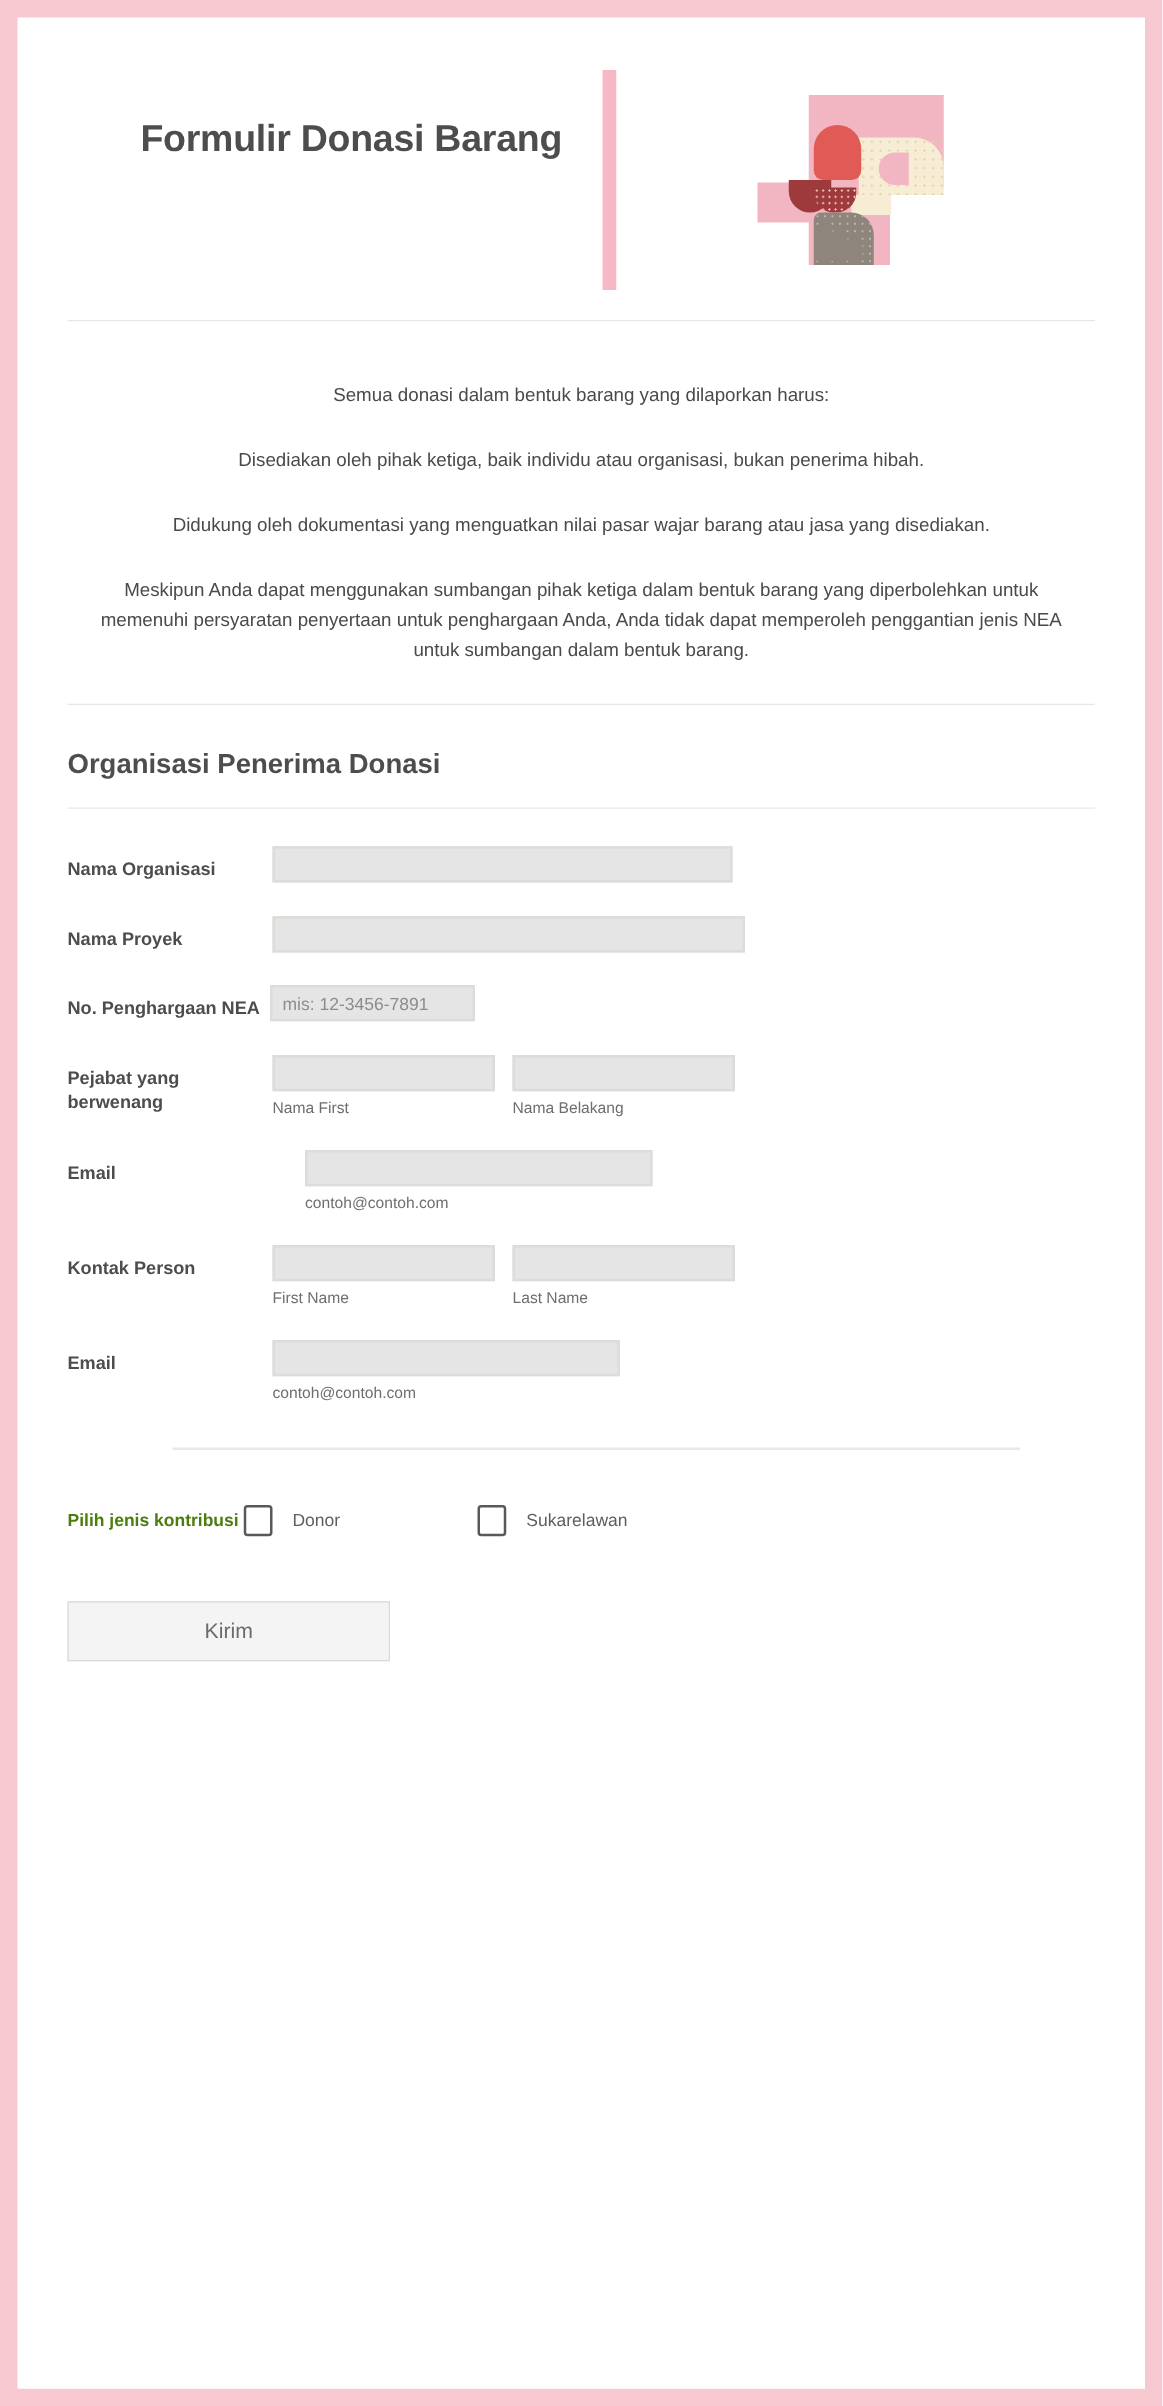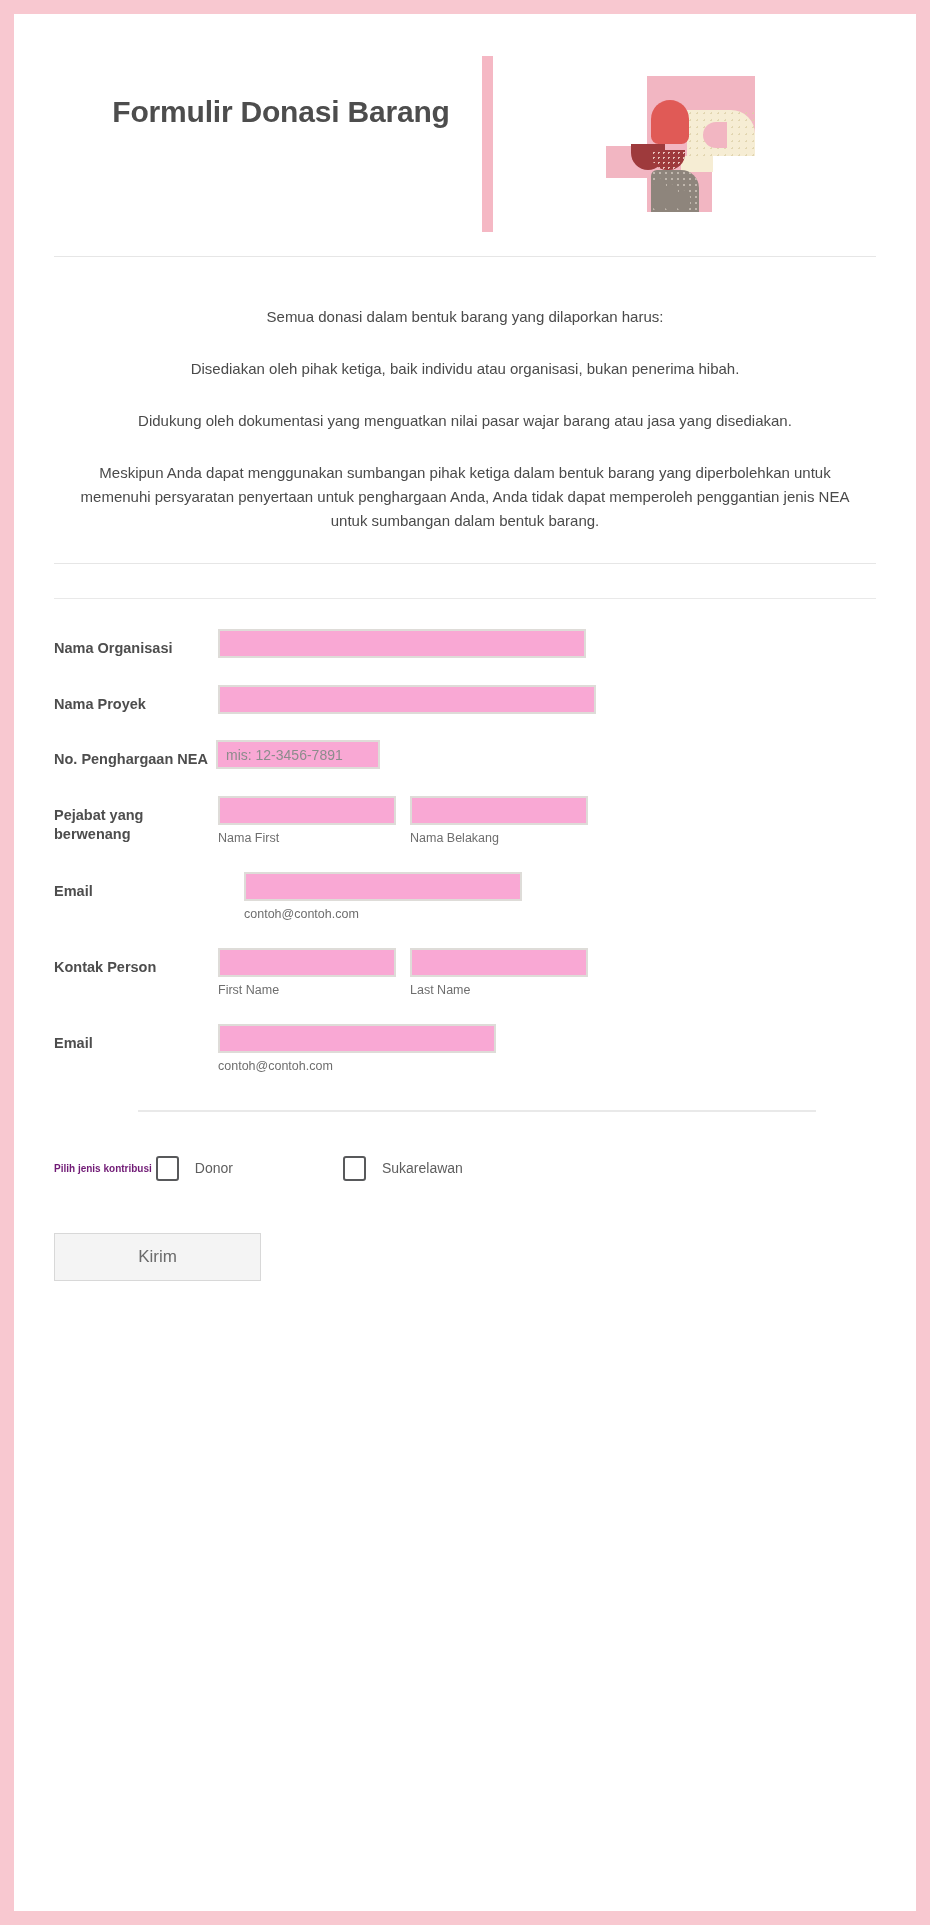--- a/index.html
+++ b/index.html
@@ -206,21 +206,21 @@
     color: #4d4d4d;
     line-height: 1.35;
     padding-top: 10px;
   }
   .field-controls { flex: 1; }
   .field-inline { display: flex; }
   .ctrl { display: flex; flex-direction: column; }
   .ctrl + .ctrl { margin-left: 14px; }
   .txt-input {
     border: 2px solid #dedcd8;
-    background: #f9a8d4;
+    background: #e5e5e5;
     height: 29px;
     font-size: 14px;
     color: #5a5a5a;
     font-family: "Liberation Sans", sans-serif;
     padding: 0 8px;
     outline: none;
   }
   .txt-input::placeholder { color: #8c8c8c; opacity: 1; }
   .w-org { width: 368px; }
   .w-proj { width: 378px; }
@@ -241,23 +241,23 @@
     height: 2px;
     background: #e9e9e9;
     margin: 36px 100px 0 124px;
   }
   .contrib-row {
     display: flex;
     align-items: center;
     padding: 44px 40px 0 40px;
   }
   .contrib-label {
-    font-size: 10px;
+    font-size: 14px;
     font-weight: bold;
-    color: #701a75;
+    color: #4d7c0f;
     flex: none;
   }
   .cbx-group {
     display: flex;
     align-items: center;
     margin-left: 4px;
   }
   .cbx-group.second { margin-left: 110px; }
   .cbx {
     width: 23px; height: 25px;
@@ -268,21 +268,21 @@
   }
   .cbx-text {
     font-size: 14px;
     color: #5e5e5e;
     margin-left: 16px;
   }
 
   
   .submit-wrap { padding: 52px 40px 60px 40px; }
   .submit-btn {
-    width: 207px;
+    width: 258px;
     height: 48px;
     background: #f4f4f4;
     border: 1px solid #d8d8d8;
     font-size: 17px;
     color: #6b6b6b;
     font-family: "Liberation Sans", sans-serif;
     cursor: pointer;
   }
 </style>
 </head>
@@ -320,20 +320,21 @@
 
   <div class="intro-block">
     <p class="intro-p">Semua donasi dalam bentuk barang yang dilaporkan harus:</p>
     <p class="intro-p">Disediakan oleh pihak ketiga, baik individu atau organisasi, bukan penerima hibah.</p>
     <p class="intro-p">Didukung oleh dokumentasi yang menguatkan nilai pasar wajar barang atau jasa yang disediakan.</p>
     <p class="intro-p">Meskipun Anda dapat menggunakan sumbangan pihak ketiga dalam bentuk barang yang diperbolehkan untuk memenuhi persyaratan penyertaan untuk penghargaan Anda, Anda tidak dapat memperoleh penggantian jenis NEA untuk sumbangan dalam bentuk barang.</p>
   </div>
   <div class="intro-rule"></div>
 
   <div class="section-block">
+    <h2 class="section-heading">Organisasi Penerima Donasi</h2>
     <div class="section-rule"></div>
   </div>
 
   <div class="fields">
 
     <div class="field-row">
       <div class="field-label">Nama Organisasi</div>
       <div class="field-controls">
         <div class="ctrl indent-1">
           <input type="text" class="txt-input w-org" placeholder="" style="">

